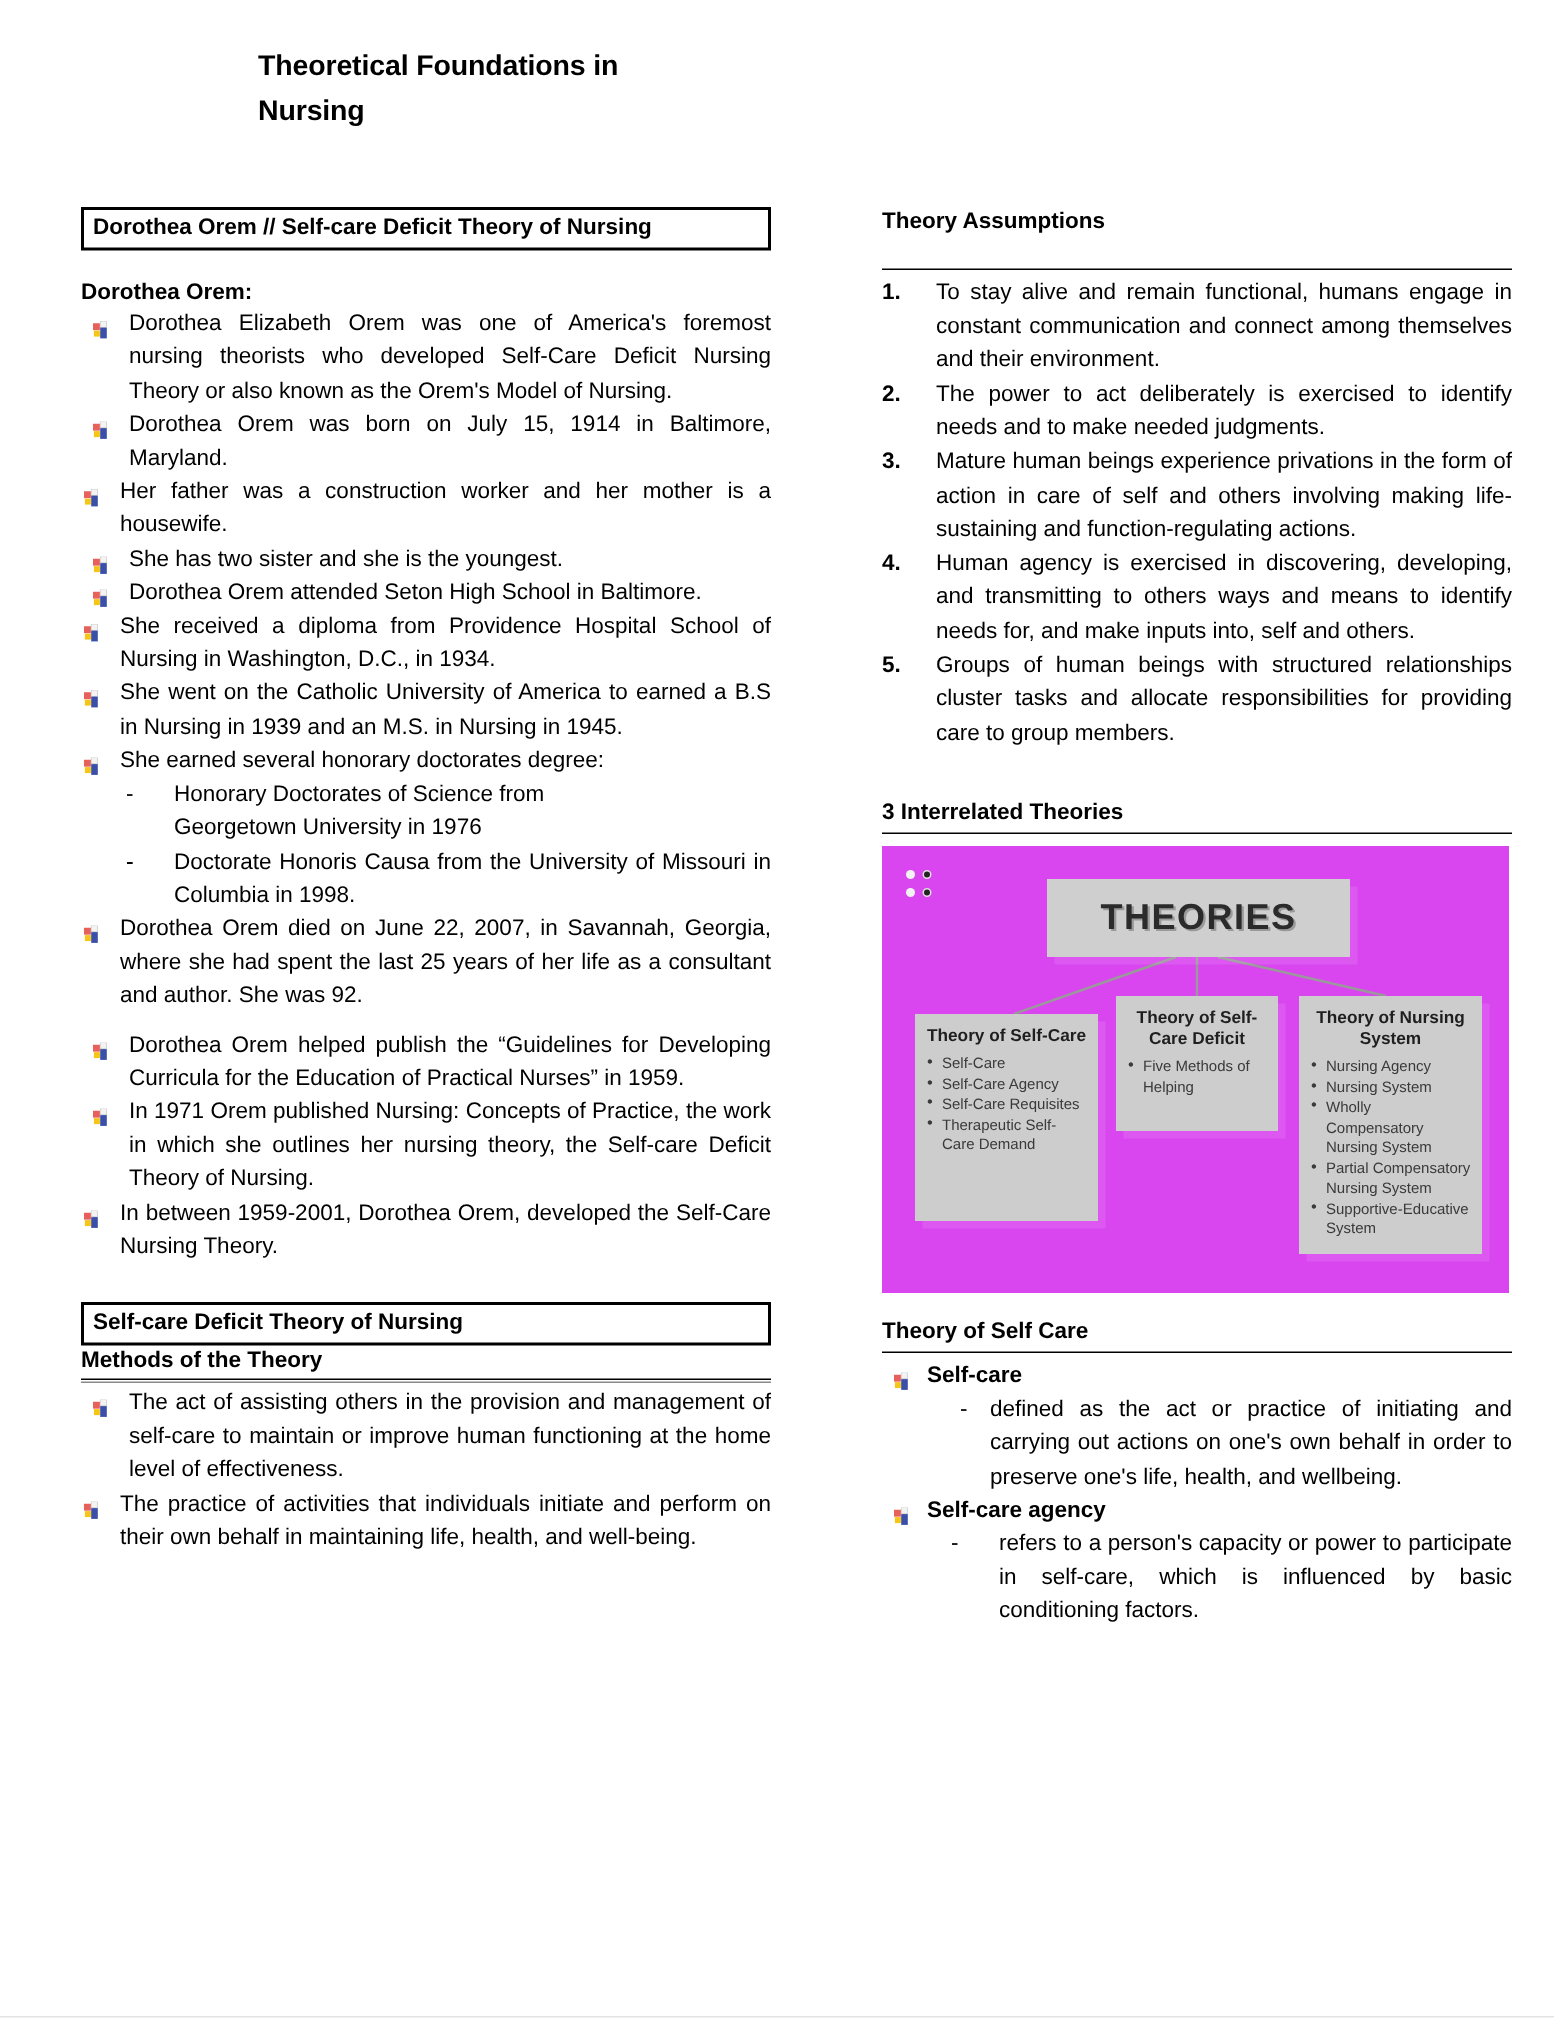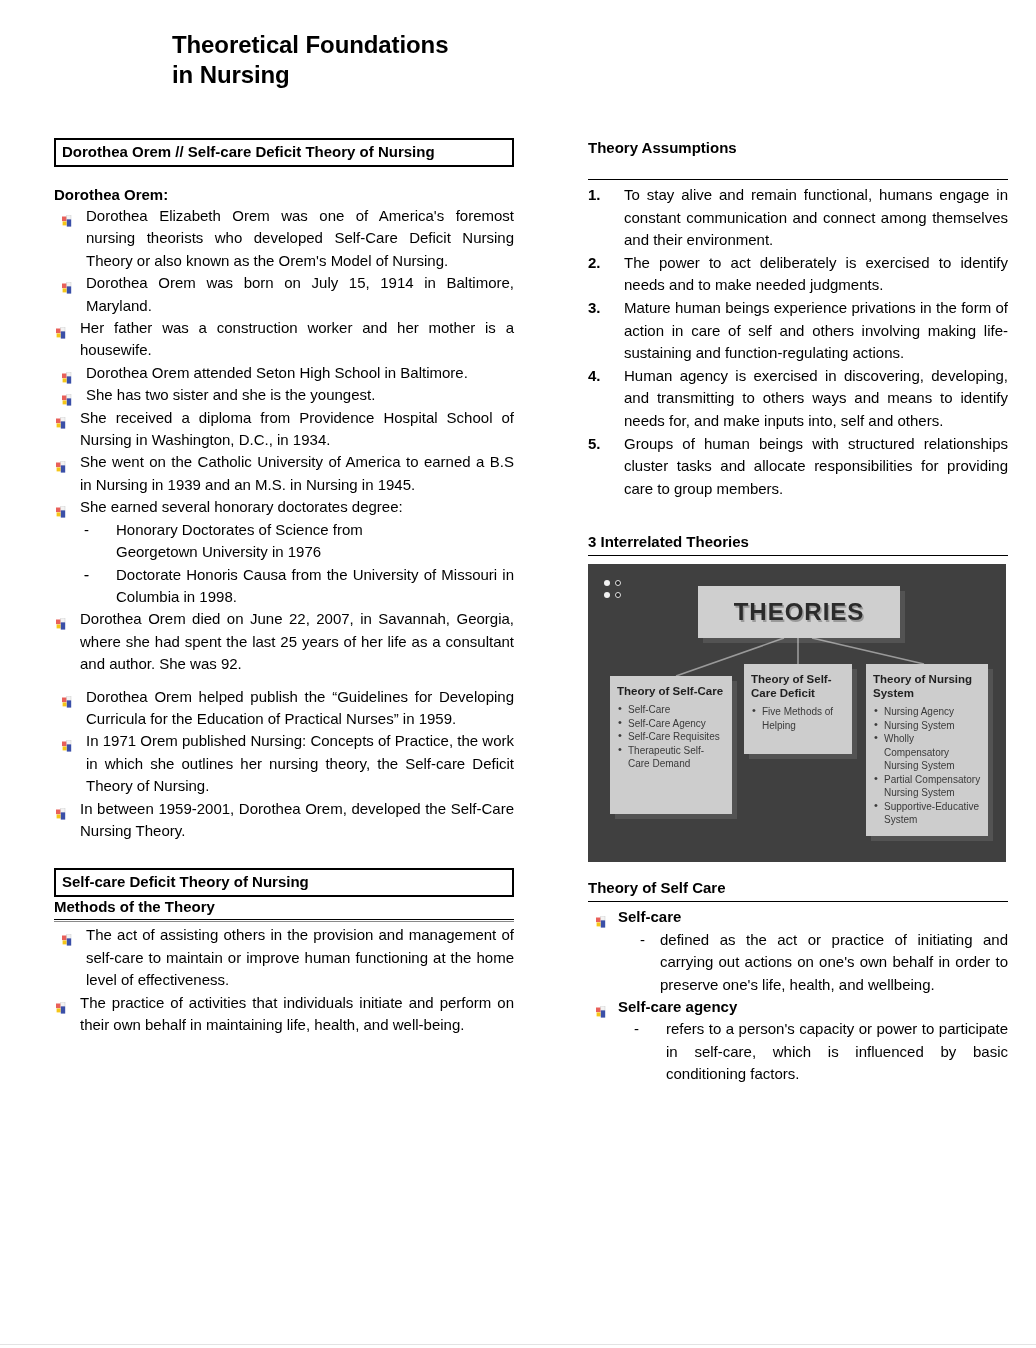--- a/index.html
+++ b/index.html
@@ -26,21 +26,21 @@
     left: 0; right: 0; bottom: 3px;
     height: 1px;
     background: #e3e3e3;
   }
 
   
   .doc-title {
     position: absolute;
     left: 172px; top: 30px;
     width: 300px;
-    font-size: 24px;
+    font-size: 19px;
     font-weight: bold;
     line-height: 30px;
     letter-spacing: -0.1px;
   }
 
   
   .col-left {
     position: absolute;
     left: 54px; top: 138px;
     width: 460px;
@@ -143,21 +143,21 @@
     position: absolute;
     left: 0; top: 0;
     font-weight: bold;
   }
 
   
   .fig-wrap {
     margin-top: 8px;
     width: 418px;
     height: 298px;
-    background: #404040;
+    background: #d946ef;
     position: relative;
     overflow: hidden;
   }
   .fig-dots {
     position: absolute;
     left: 16px; top: 16px;
     width: 26px; height: 20px;
   }
   .fig-dot {
     position: absolute;
@@ -187,20 +187,21 @@
   .fig-box {
     position: absolute;
     background: #cdcdcd;
     box-shadow: 5px 5px 0 rgba(255,255,255,0.10);
     padding: 6px 7px 8px 7px;
   }
   .fig-box h4 {
     margin: 2px 0 5px 0;
     font-size: 11.5px;
     font-weight: bold;
+    text-align: center;
     color: #1f1f1f;
     line-height: 14px;
   }
   .fig-box ul {
     list-style: none;
     margin: 0; padding: 0;
   }
   .fig-box ul li {
     position: relative;
     padding-left: 11px;
@@ -255,27 +256,27 @@
               <rect x="0" y="1.5" width="4.6" height="4.6" fill="#e8605a"></rect>
               <rect x="4.8" y="0" width="4.2" height="4.2" fill="#f3f3f3" stroke="#bdbdbd" stroke-width="0.4"></rect>
               <rect x="0.6" y="6.4" width="4.0" height="4.0" fill="#f5c518"></rect>
               <rect x="4.8" y="4.4" width="4.4" height="7.2" fill="#3a4fa8"></rect>
             </svg></span><span>Her father was a construction worker and her mother is a housewife.</span></li>
         <li><span class="wing-bullet"><svg viewBox="0 0 12 12" width="12" height="12">
               <rect x="0" y="1.5" width="4.6" height="4.6" fill="#e8605a"></rect>
               <rect x="4.8" y="0" width="4.2" height="4.2" fill="#f3f3f3" stroke="#bdbdbd" stroke-width="0.4"></rect>
               <rect x="0.6" y="6.4" width="4.0" height="4.0" fill="#f5c518"></rect>
               <rect x="4.8" y="4.4" width="4.4" height="7.2" fill="#3a4fa8"></rect>
+            </svg></span><span> She has two sister and she is the youngest.</span></li>
+        <li><span class="wing-bullet"><svg viewBox="0 0 12 12" width="12" height="12">
+              <rect x="0" y="1.5" width="4.6" height="4.6" fill="#e8605a"></rect>
+              <rect x="4.8" y="0" width="4.2" height="4.2" fill="#f3f3f3" stroke="#bdbdbd" stroke-width="0.4"></rect>
+              <rect x="0.6" y="6.4" width="4.0" height="4.0" fill="#f5c518"></rect>
+              <rect x="4.8" y="4.4" width="4.4" height="7.2" fill="#3a4fa8"></rect>
             </svg></span><span> Dorothea Orem attended Seton High School in Baltimore.</span></li>
-        <li><span class="wing-bullet"><svg viewBox="0 0 12 12" width="12" height="12">
-              <rect x="0" y="1.5" width="4.6" height="4.6" fill="#e8605a"></rect>
-              <rect x="4.8" y="0" width="4.2" height="4.2" fill="#f3f3f3" stroke="#bdbdbd" stroke-width="0.4"></rect>
-              <rect x="0.6" y="6.4" width="4.0" height="4.0" fill="#f5c518"></rect>
-              <rect x="4.8" y="4.4" width="4.4" height="7.2" fill="#3a4fa8"></rect>
-            </svg></span><span> She has two sister and she is the youngest.</span></li>
         <li class="indent-less"><span class="wing-bullet"><svg viewBox="0 0 12 12" width="12" height="12">
               <rect x="0" y="1.5" width="4.6" height="4.6" fill="#e8605a"></rect>
               <rect x="4.8" y="0" width="4.2" height="4.2" fill="#f3f3f3" stroke="#bdbdbd" stroke-width="0.4"></rect>
               <rect x="0.6" y="6.4" width="4.0" height="4.0" fill="#f5c518"></rect>
               <rect x="4.8" y="4.4" width="4.4" height="7.2" fill="#3a4fa8"></rect>
             </svg></span><span>She received a diploma from Providence Hospital School of Nursing in Washington, D.C., in 1934.</span></li>
         <li class="indent-less"><span class="wing-bullet"><svg viewBox="0 0 12 12" width="12" height="12">
               <rect x="0" y="1.5" width="4.6" height="4.6" fill="#e8605a"></rect>
               <rect x="4.8" y="0" width="4.2" height="4.2" fill="#f3f3f3" stroke="#bdbdbd" stroke-width="0.4"></rect>
               <rect x="0.6" y="6.4" width="4.0" height="4.0" fill="#f5c518"></rect>

